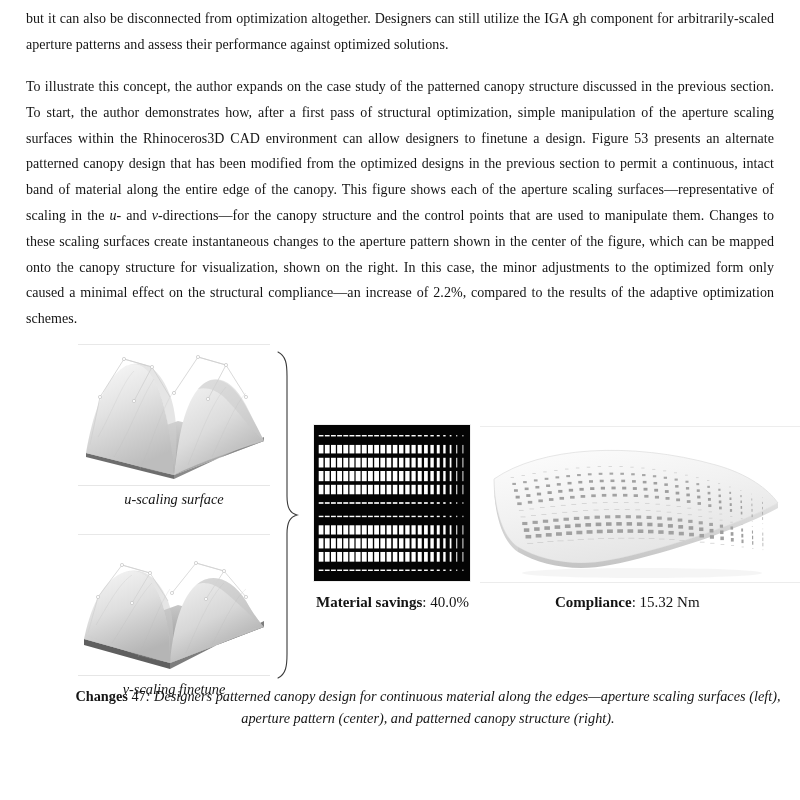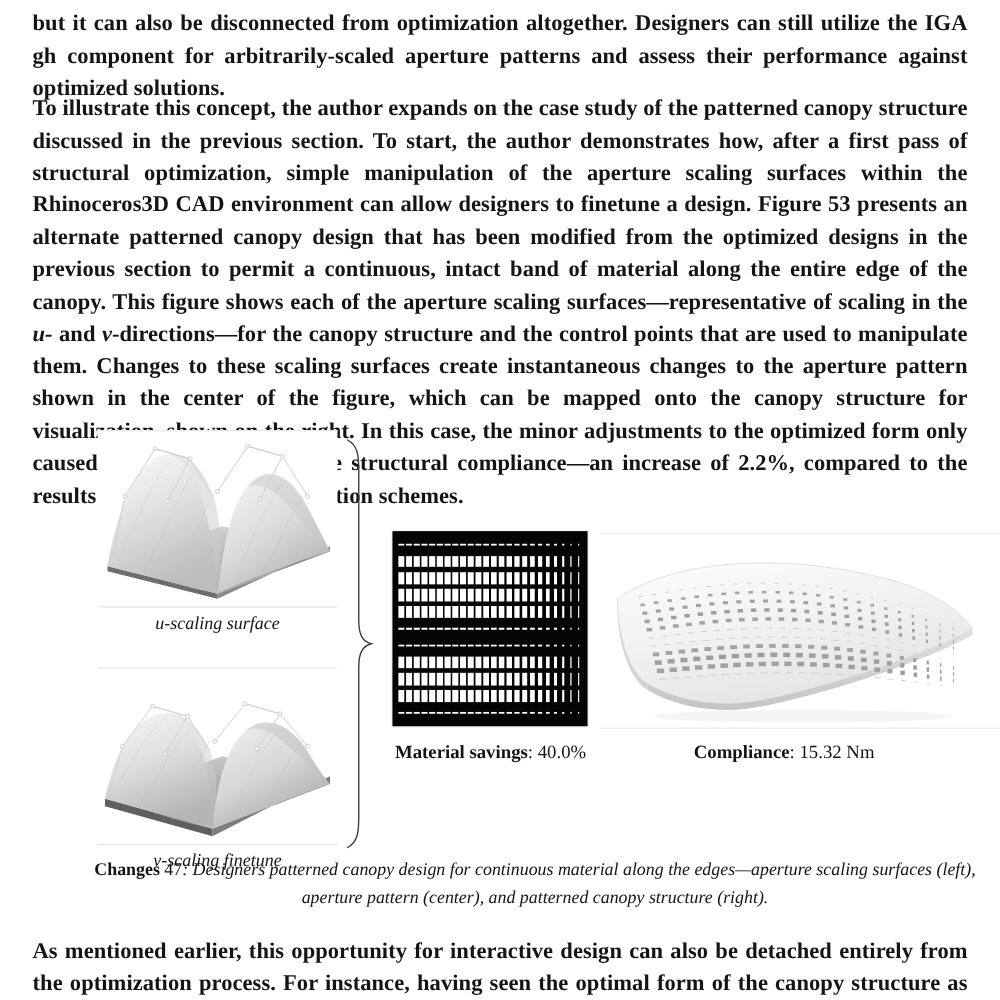--- a/index.html
+++ b/index.html
@@ -20,27 +20,26 @@
     position: absolute;
     inset: 0;
     padding: 0;
   }
 
   
   .para {
     position: absolute;
     left: 26px;
     width: 748px;
-    font-size: 18px;
+    font-size: 14px;
     line-height: 25.8px;
     text-align: justify;
     text-justify: inter-word;
     color: #141414;
     letter-spacing: 0.05px;
-    font-weight: bold;
   }
   .para.p1 { top: 6px; }
   .para.p2 { top: 74px; }
   .para.p4 { top: 748px; }
 
   .para i { font-style: italic; }
 
   
   .figure {
     position: absolute;
@@ -864,15 +863,14 @@
 
         <ellipse cx="162" cy="146" rx="120" ry="5" fill="#f2f2f2" opacity="0.75"></ellipse>
       </svg>
     </div>
 
     <div class="metric compliance"><b>Compliance</b><span class="val">: 15.32 Nm</span></div>
 
     <div class="fig-caption"><span class="lead"><span>Changes</span><span class="num"> 47</span></span><span>: </span><span>Designers patterned canopy design for continuous material along the edges—aperture scaling surfaces (left), aperture pattern (center), and patterned canopy structure (right).</span></div>
   </div>
 
-  <div class="para p4">As mentioned earlier, this opportunity for interactive design can also be detached entirely from the optimization process. For instance, having seen the optimal form of the canopy structure as discussed in the</div>
 
 </div>
 
 </body></html>

